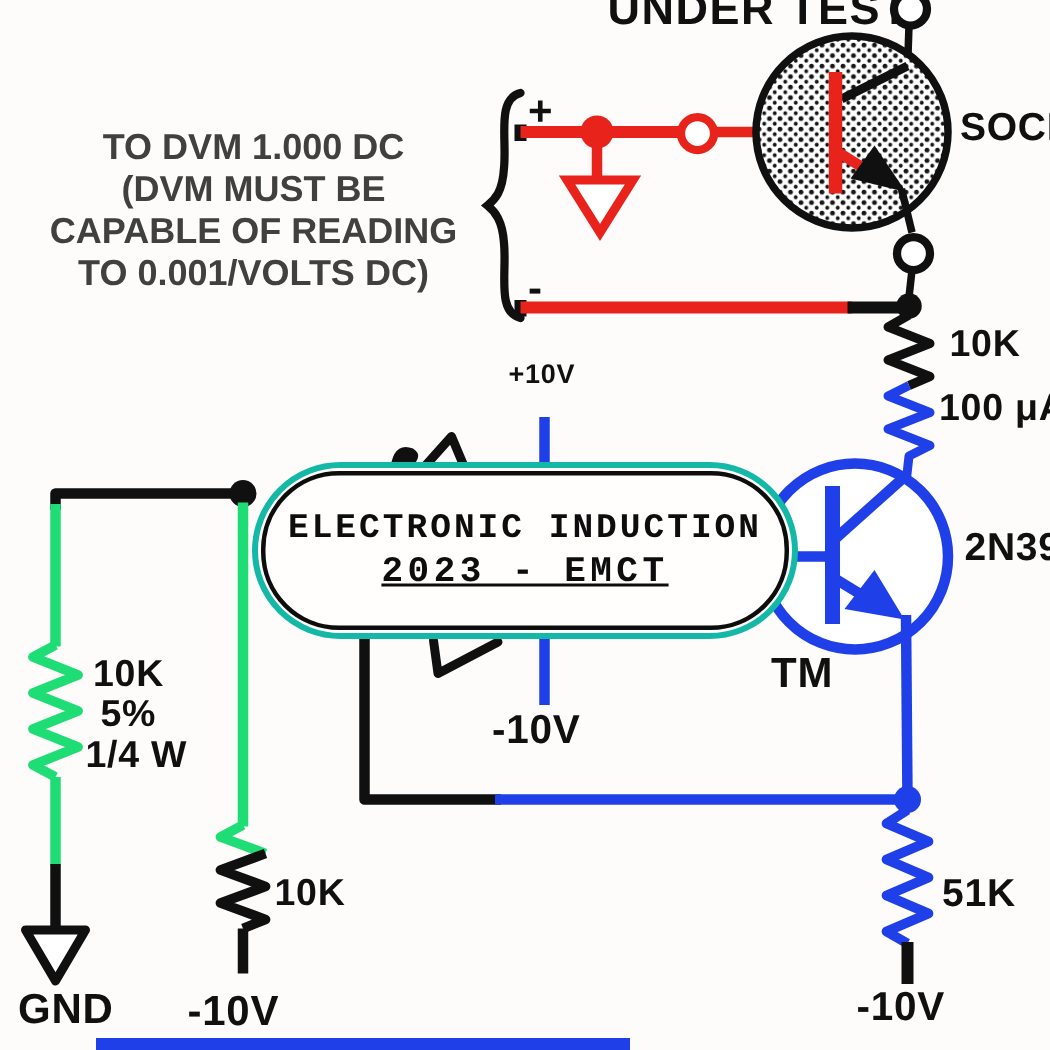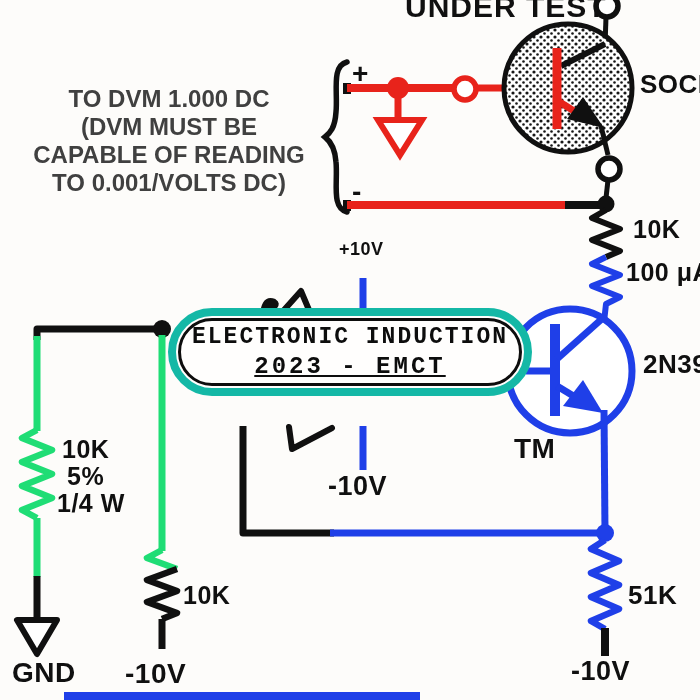--- a/index.html
+++ b/index.html
@@ -12,23 +12,23 @@
   .lbl{
     position:absolute;z-index:3;color:#101010;font-weight:bold;
     white-space:nowrap;line-height:1;letter-spacing:0.5px;
   }
   .dvm-note{
     position:absolute;left:2px;top:85px;width:334px;z-index:3;
     text-align:center;color:#404040;font-weight:bold;
     font-size:24px;line-height:28px;letter-spacing:0px;
   }
   #stamp{
-    position:absolute;left:168px;top:308px;width:364px;height:88px;
+    position:absolute;left:168px;top:308px;width:364px;height:118px;
     box-sizing:border-box;z-index:2;background:#fffefd;
-    border:8px solid #14b8a6;border-radius:64px;
+    border:4px solid #14b8a6;border-radius:64px;
   }
   #stamp .inner{
     position:absolute;inset:2px;border:3px solid #0d0d0d;border-radius:52px;
     display:flex;flex-direction:column;align-items:center;justify-content:center;
     gap:3px;
   }
   .stamp-text{
     font-family:"Liberation Mono","DejaVu Sans Mono",monospace;
     font-weight:bold;color:#0d0d0d;white-space:nowrap;
   }

